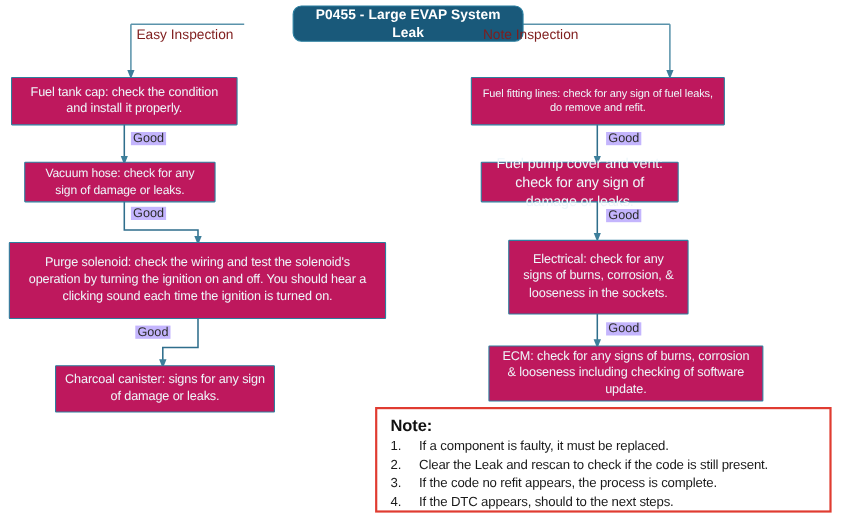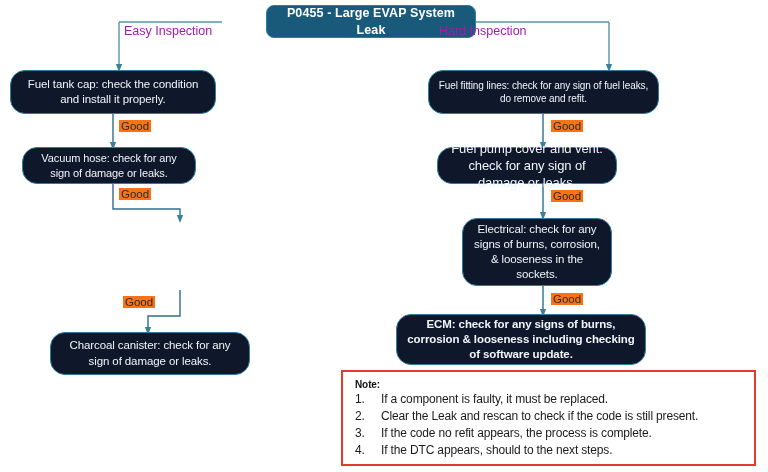--- a/index.html
+++ b/index.html
@@ -11,23 +11,23 @@
   }
   #stage{position:relative;width:768px;height:472px;}
 
   
   #wires{position:absolute;left:0;top:0;width:768px;height:472px;}
 
   
   .node{
     position:absolute;
     box-sizing:border-box;
-    background:#0f172a;
+    background:#be185d;
     border:1.5px solid #2d7e9e;
-    border-radius:15px;
+    border-radius:1px;
     color:#eef6fa;
     display:flex;
     align-items:center;
     justify-content:center;
     text-align:center;
     line-height:1.32;
     padding:4px 8px;
     letter-spacing:-0.1px;
   }
   .node span{display:block;width:100%;}
@@ -39,45 +39,45 @@
     font-weight:bold;
     font-size:12.5px;
     color:#ffffff;
     letter-spacing:0.1px;
     margin-left:44px;
   }
 
   
   .branch-label{
     position:absolute;
-    color:#a21caf;
+    color:#7f1d1d;
     font-size:12.5px;
     white-space:nowrap;
   }
 
   
   .edge-label{
     position:absolute;
     color:#2b2b2b;
     font-size:11.5px;
     white-space:nowrap;
-    background:#f97316;
+    background:#c4b5fd;
     padding:0 2px;
   }
 
   
   .note-box{
     position:absolute;
     box-sizing:border-box;
     background:#ffffff;
     border:2px solid #e03c31;
     padding:7px 10px 6px 12px;
   }
   .note-title{
-    font-size:10px;
+    font-size:15px;
     font-weight:bold;
     color:#111111;
     margin:0 0 1px 0;
     letter-spacing:-0.1px;
   }
   .note-list{
     margin:0;
     padding:0;
     list-style:none;
   }
@@ -128,48 +128,51 @@
 
       <path d="M543,285 L543,313" marker-end="url(#arrow)"></path>
     </g>
   </svg>
 
   <div class="node title-node" style="left:222px;top:5px;width:210px;height:33px;">
     <span>P0455 - Large EVAP System Leak</span>
   </div>
 
   <div class="branch-label" style="left:124px;top:24px;">Easy Inspection</div>
-  <div class="branch-label" style="left:439px;top:24px;">Hard Inspection</div>
+  <div class="branch-label" style="left:439px;top:24px;">Note Inspection</div>
 
   <div class="node" style="left:10px;top:70px;width:206px;height:44px;font-size:11.5px;">
     <span>Fuel tank cap: check the condition and install it properly.</span>
   </div>
 
   <div class="node" style="left:22px;top:147px;width:174px;height:37px;font-size:11px;text-align:center;">
     <span>Vacuum hose: check for any sign of damage or leaks.</span>
   </div>
 
+  <div class="node" style="left:8px;top:220px;width:343px;height:70px;font-size:11.5px;">
+    <span>Purge solenoid: check the wiring and test the solenoid's operation by turning the ignition on and off. You should hear a clicking sound each time the ignition is turned on.</span>
+  </div>
 
   <div class="node" style="left:50px;top:332px;width:200px;height:43px;font-size:11.5px;">
-    <span>Charcoal canister: check for any sign of damage or leaks.</span>
+    <span>Charcoal canister: signs for any sign of damage or leaks.</span>
   </div>
 
   <div class="node" style="left:428px;top:70px;width:231px;height:44px;font-size:10px;">
     <span>Fuel fitting lines: check for any sign of fuel leaks, do remove and refit.</span>
   </div>
 
   <div class="node" style="left:437px;top:147px;width:180px;height:37px;font-size:13px;">
     <span>Fuel pump cover and vent: check for any sign of damage or leaks.</span>
   </div>
 
-  <div class="node" style="left:462px;top:218px;width:150px;height:68px;font-size:11.5px;">
+  <div class="node" style="left:462px;top:218px;width:164px;height:68px;font-size:11.5px;">
     <span>Electrical: check for any signs of burns, corrosion, &amp; looseness in the sockets.</span>
   </div>
 
-  <div class="node" style="left:396px;top:314px;width:250px;height:51px;font-size:11.5px;font-weight:bold;">
+  <div class="node" style="left:444px;top:314px;width:250px;height:51px;font-size:11.5px;">
     <span>ECM: check for any signs of burns, corrosion &amp; looseness including checking of software update.</span>
   </div>
 
   <div class="edge-label" style="left:119px;top:120px;">Good</div>
   <div class="edge-label" style="left:119px;top:188px;">Good</div>
   <div class="edge-label" style="left:123px;top:296px;">Good</div>
 
   <div class="edge-label" style="left:551px;top:120px;">Good</div>
   <div class="edge-label" style="left:551px;top:190px;">Good</div>
   <div class="edge-label" style="left:551px;top:293px;">Good</div>

